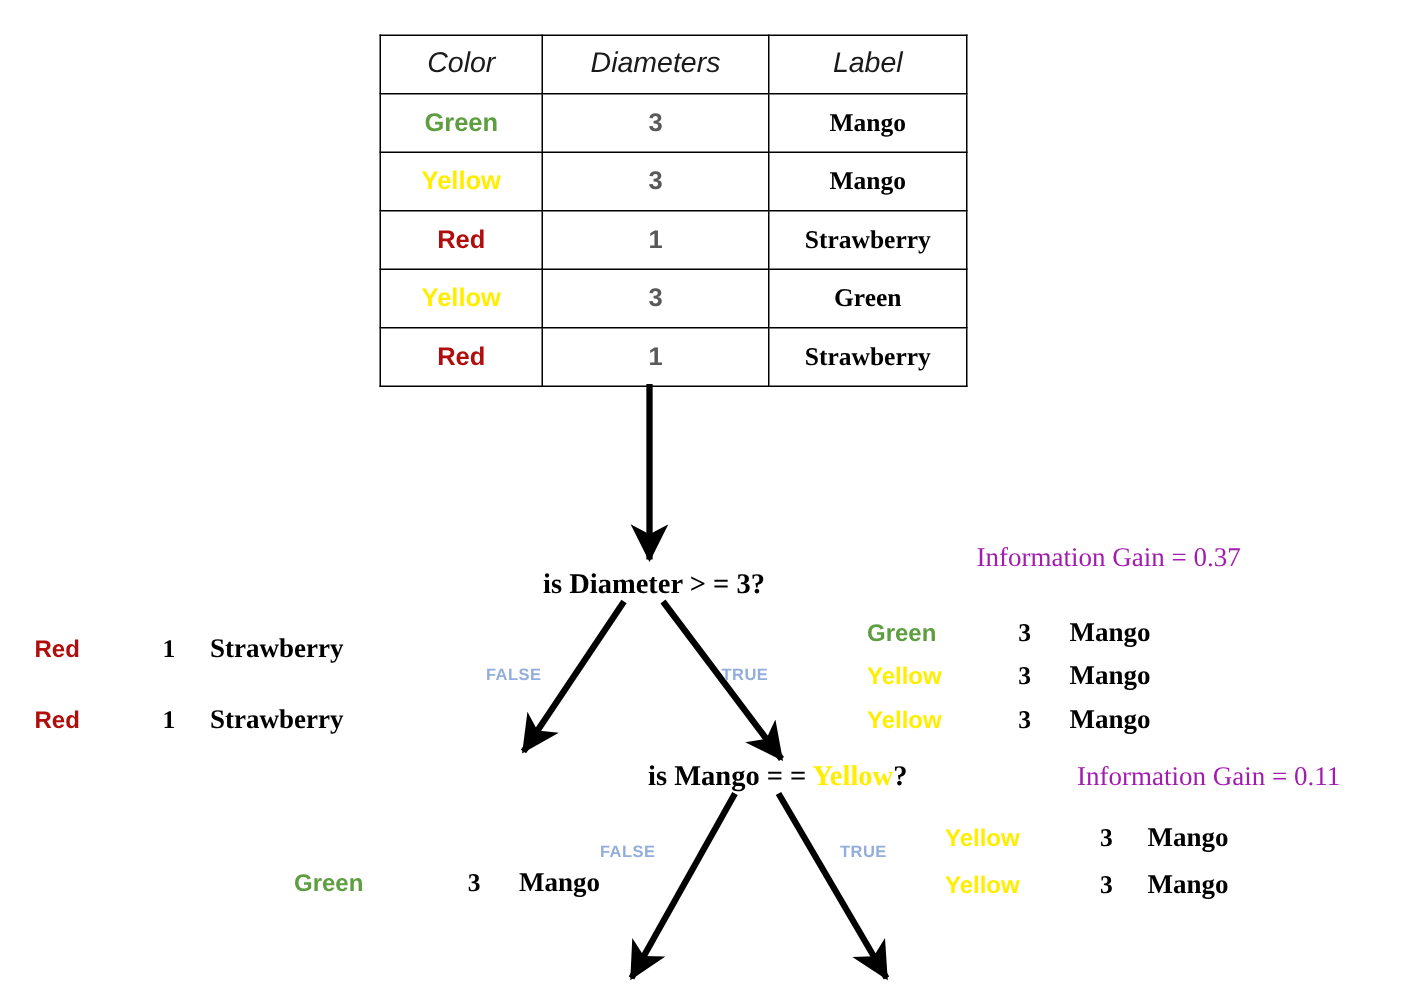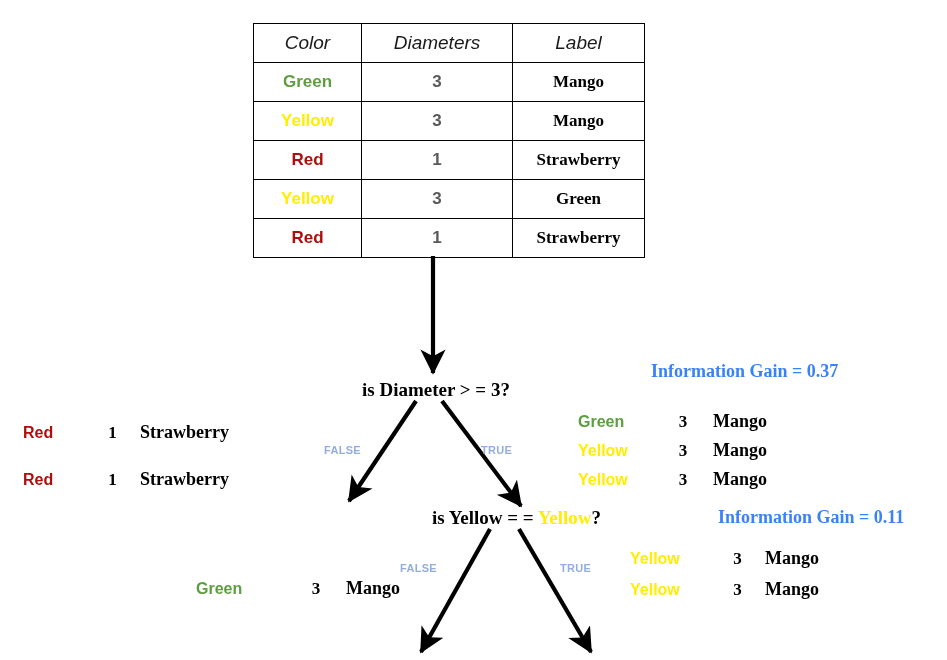--- a/index.html
+++ b/index.html
@@ -93,23 +93,23 @@
   }
   #lbl-false-1 { left: 324px; top: 444px; }
   #lbl-true-1  { left: 481px; top: 444px; }
   #lbl-false-2 { left: 400px; top: 562px; }
   #lbl-true-2  { left: 560px; top: 562px; }
 
   
   .info-gain {
     position: absolute;
     font-family: "Liberation Serif", serif;
-    font-weight: bold;
+    font-weight: normal;
     font-size: 18px;
-    color: #3b82f6;
+    color: #a21caf;
     white-space: nowrap;
   }
   #gain-1 { left: 651px; top: 361px; }
   #gain-2 { left: 718px; top: 507px; text-align: center; }
 
   
   .subset {
     position: absolute;
   }
   .subset-row {
@@ -226,21 +226,21 @@
     <line x1="490" y1="529" x2="421" y2="652" stroke="#000000" stroke-width="4.2" marker-end="url(#ah)"></line>
 
     <line x1="519" y1="529" x2="591" y2="652" stroke="#000000" stroke-width="4.2" marker-end="url(#ah)"></line>
   </svg>
 
   <div class="node" id="node-root">
     <span>is Diameter &gt; = 3?</span>
   </div>
 
   <div class="node" id="node-color">
-    <span>is Yellow = = </span><span class="c-yellow">Yellow</span><span>?</span>
+    <span>is Mango = = </span><span class="c-yellow">Yellow</span><span>?</span>
   </div>
 
   <div class="branch-label" id="lbl-false-1">FALSE</div>
   <div class="branch-label" id="lbl-true-1">TRUE</div>
   <div class="branch-label" id="lbl-false-2">FALSE</div>
   <div class="branch-label" id="lbl-true-2">TRUE</div>
 
   <div class="info-gain" id="gain-1">Information Gain = 0.37</div>
   <div class="info-gain" id="gain-2">Information Gain = 0.11</div>
 

